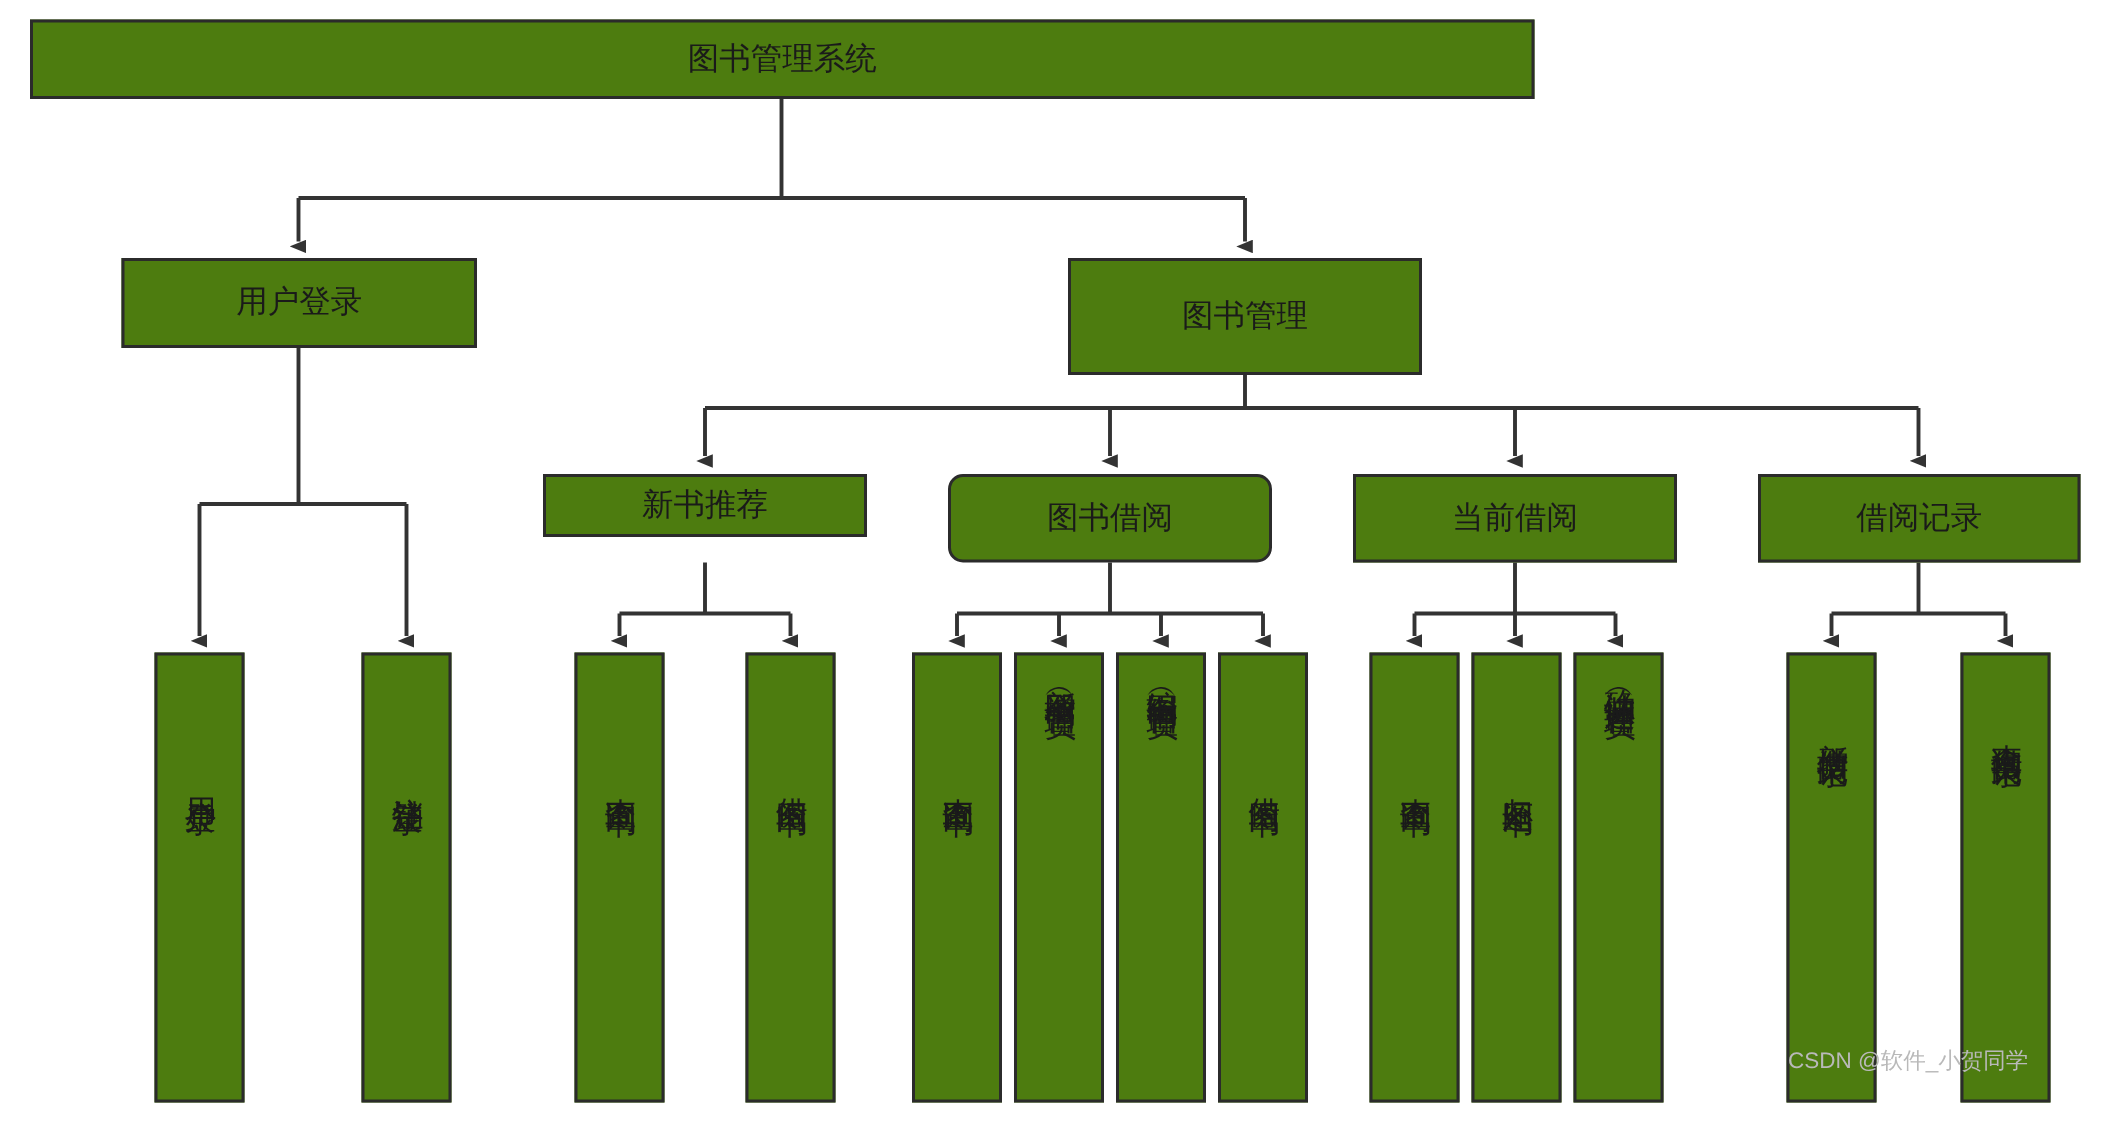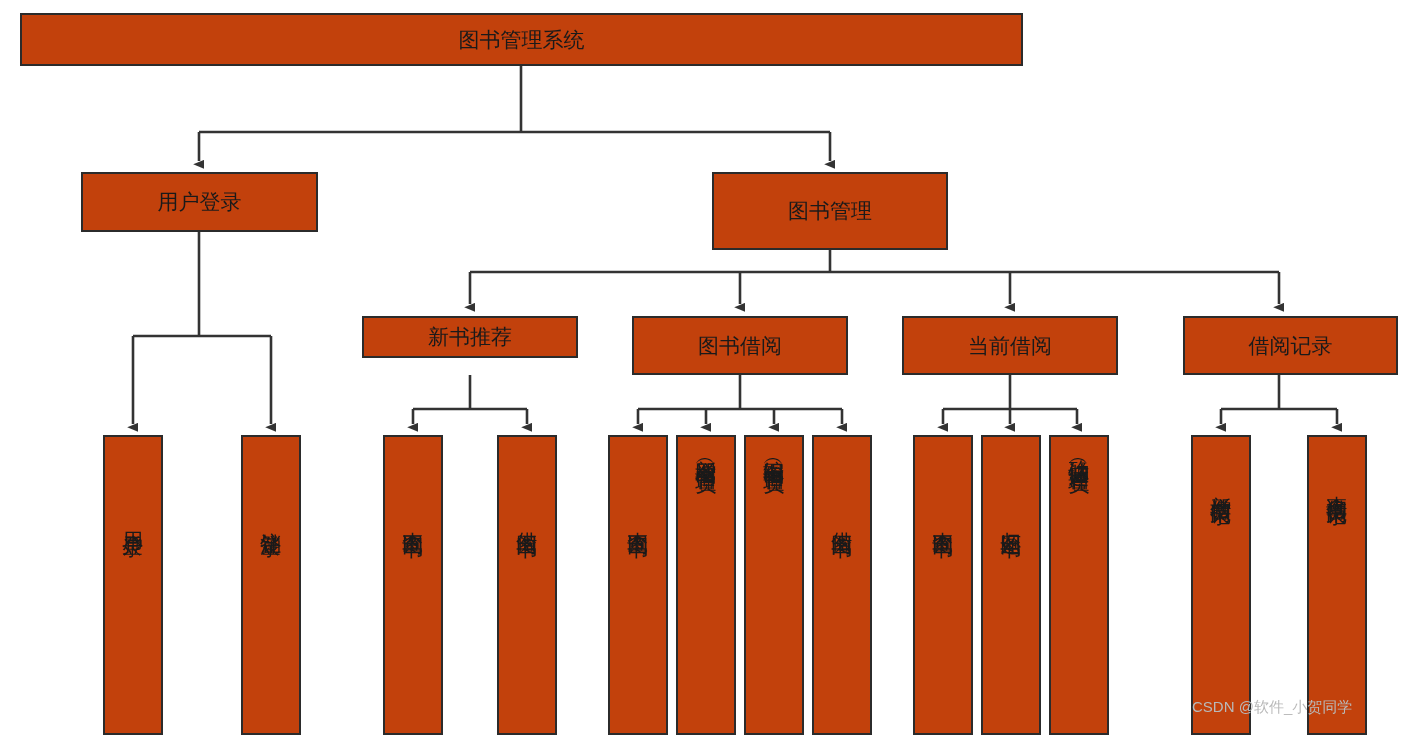--- a/index.html
+++ b/index.html
@@ -20,21 +20,21 @@
   svg#wires {
     position: absolute;
     left: 0;
     top: 0;
     width: 1405px;
     height: 747px;
   }
   .node {
     position: absolute;
     box-sizing: border-box;
-    background: #c2410c;
+    background: #4d7c0f;
     border: 2px solid #2b2b2b;
     display: flex;
     align-items: center;
     justify-content: center;
     z-index: 2;
   }
   .node-label {
     color: #1a1a1a;
     line-height: 1.12;
     text-align: center;
@@ -129,29 +129,29 @@
   </div>
 
   <div class="node horiz" style="left:712px; top:172px; width:236px; height:78px;">
     <span class="node-label">图书管理</span>
   </div>
 
   <div class="node horiz" style="left:362px; top:316px; width:216px; height:42px;">
     <span class="node-label">新书推荐</span>
   </div>
 
-  <div class="node horiz" style="left:632px; top:316px; width:216px; height:59px;">
+  <div class="node horiz" style="left:632px; top:316px; width:216px; height:59px;border-radius:10px;">
     <span class="node-label">图书借阅</span>
   </div>
 
   <div class="node horiz" style="left:902px; top:316px; width:216px; height:59px;">
     <span class="node-label">当前借阅</span>
   </div>
 
-  <div class="node horiz" style="left:1172px; top:316px; width:215px; height:59px;margin-left:11px;">
+  <div class="node horiz" style="left:1172px; top:316px; width:215px; height:59px;">
     <span class="node-label">借阅记录</span>
   </div>
 
   <div class="node vert" style="left:103px; top:435px; width:60px; height:300px;">
     <span class="node-label" style="margin-top:78px;">用户登录</span>
   </div>
 
   <div class="node vert" style="left:241px; top:435px; width:60px; height:300px;">
     <span class="node-label" style="margin-top:78px;">注销登录</span>
   </div>

